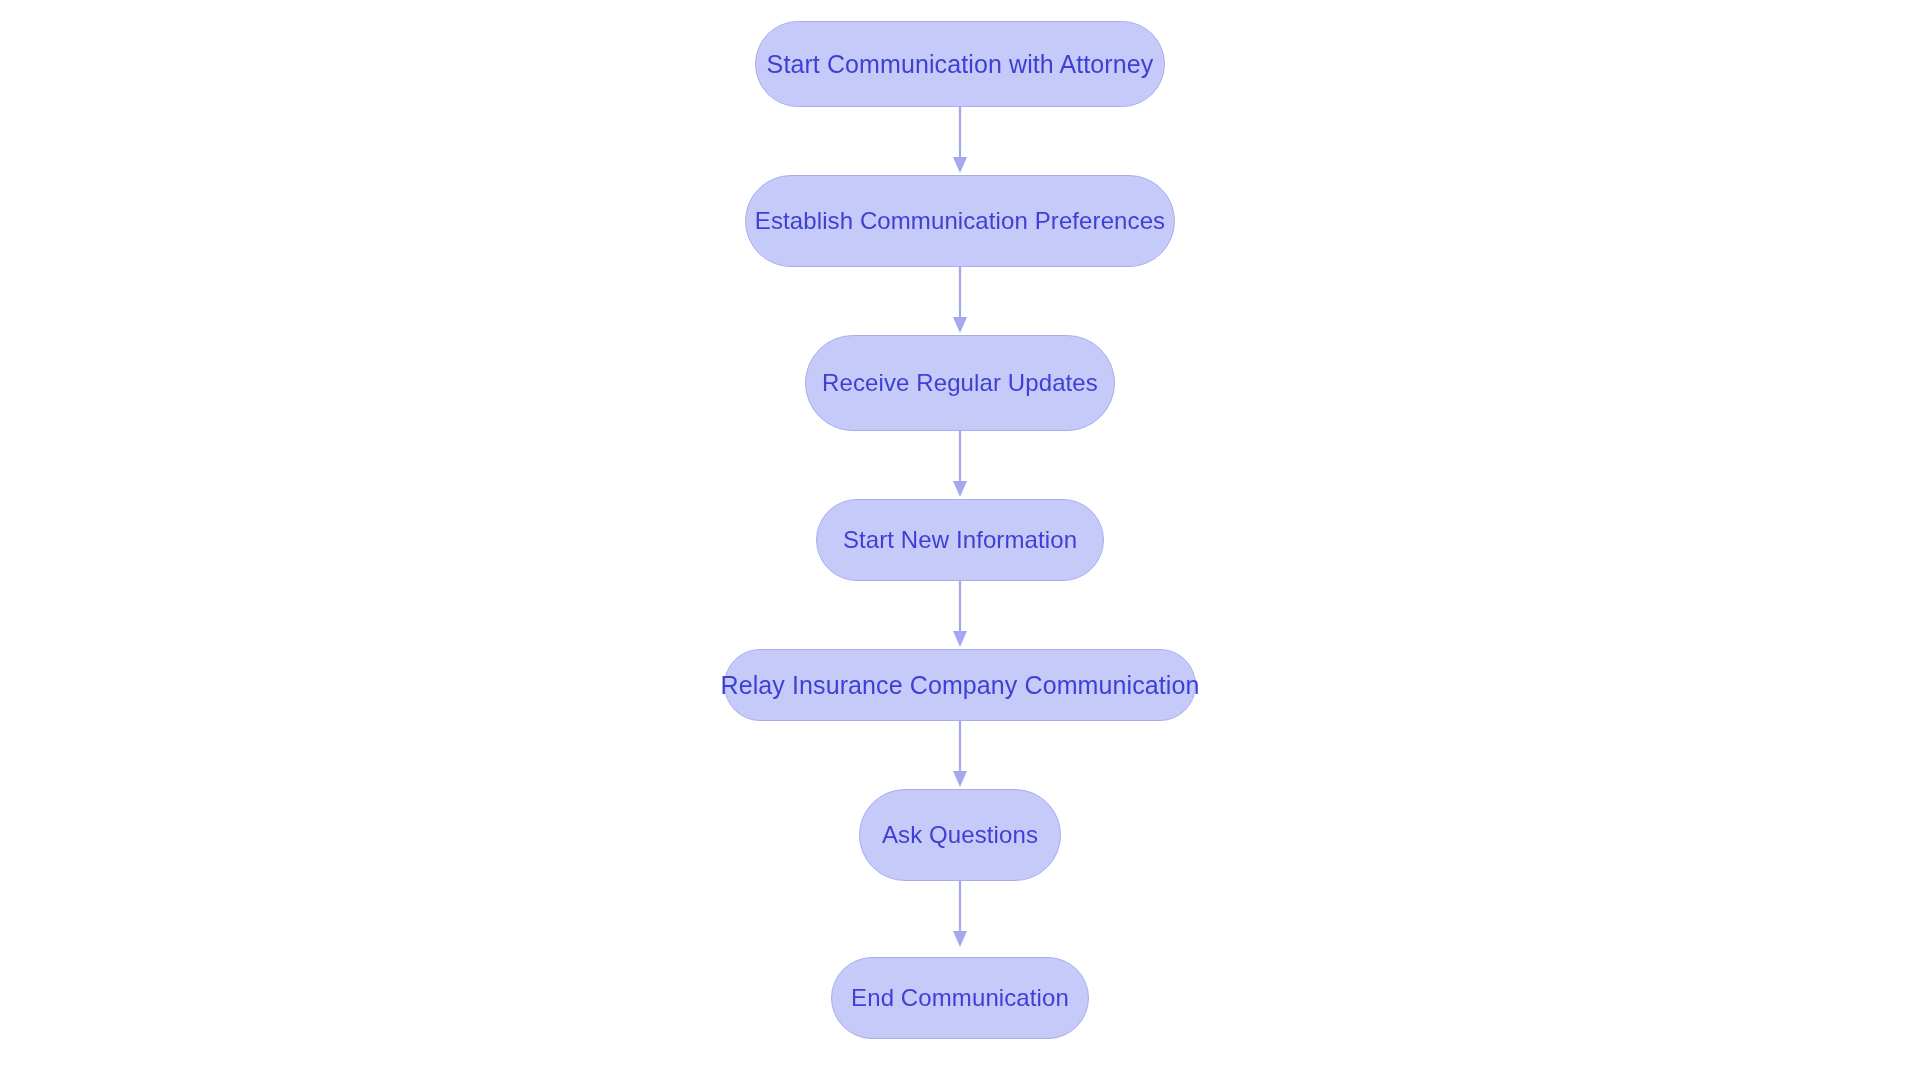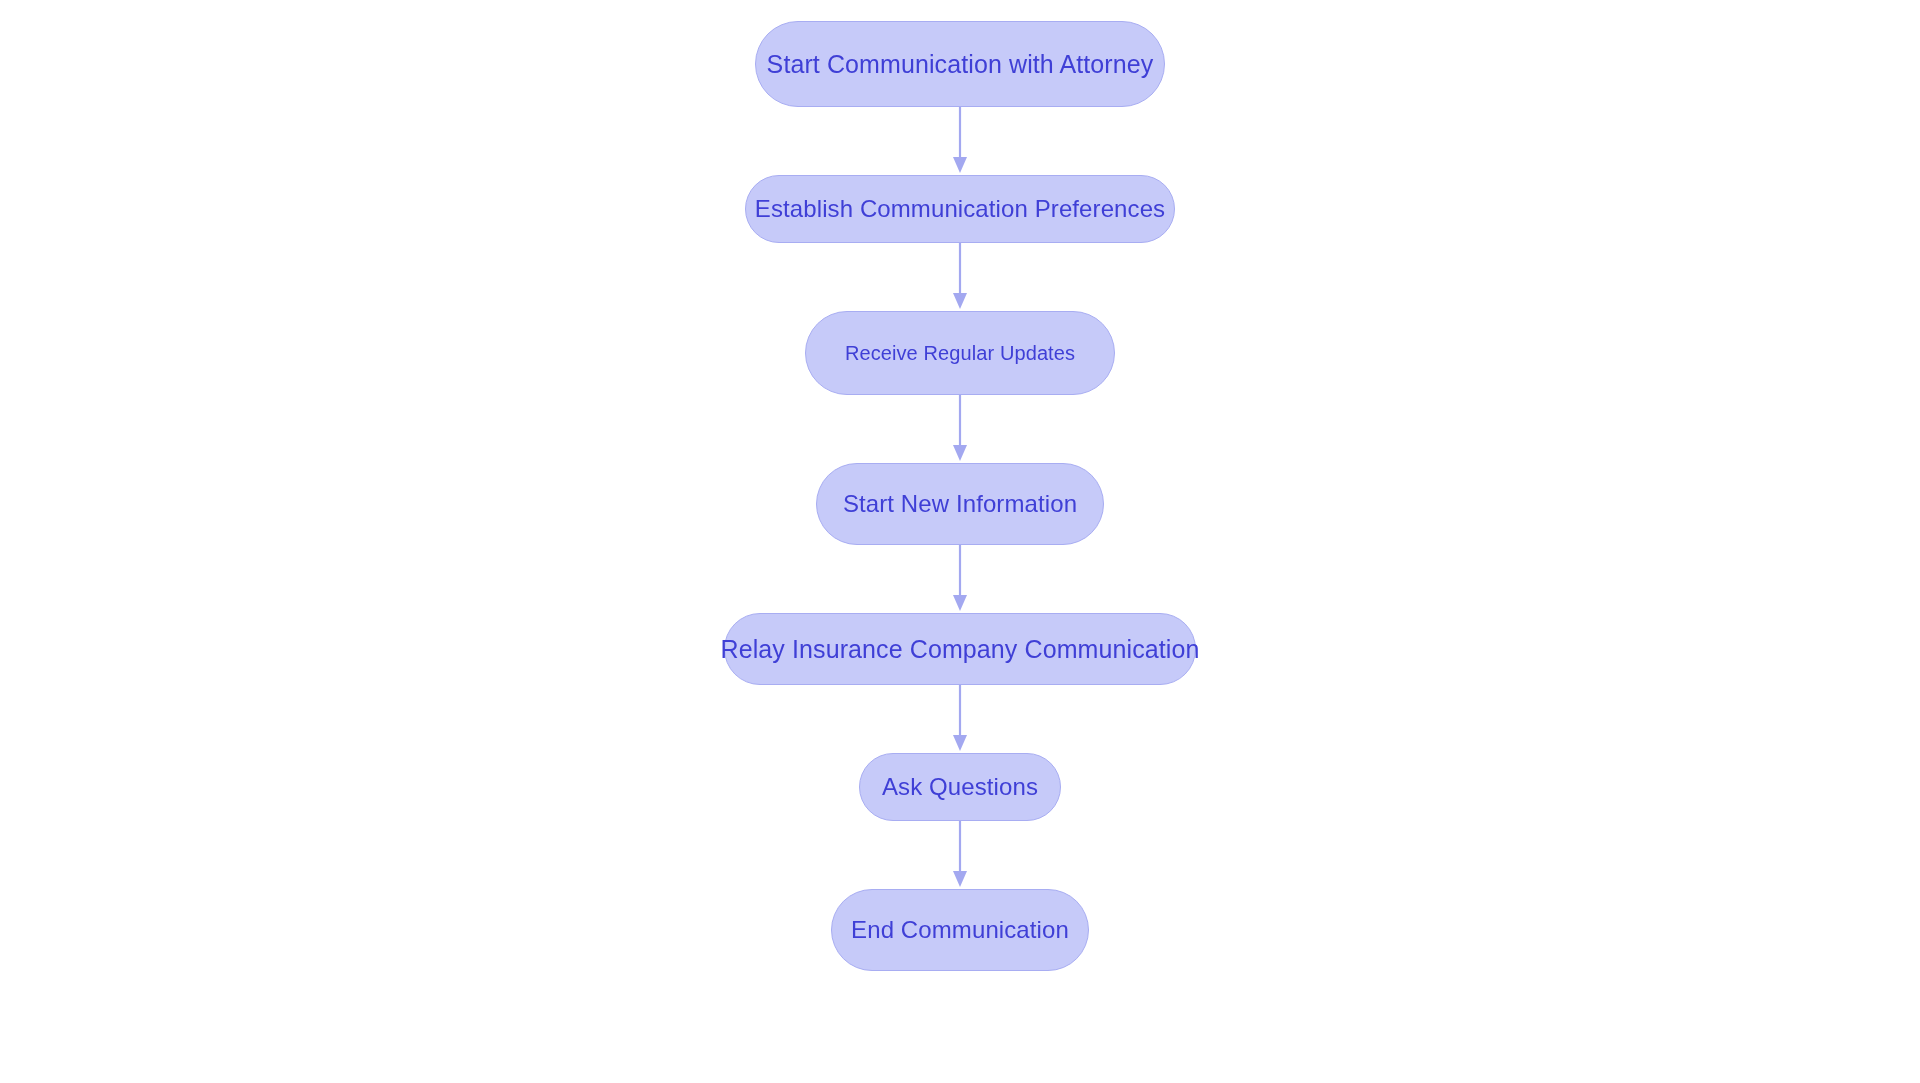--- a/index.html
+++ b/index.html
@@ -50,26 +50,26 @@
     font-family: "Liberation Sans", sans-serif;
   }
 
   .flow-node .node-label {
     display: block;
     padding: 0 34px;
   }
 
   
   .n-size-xl  { width: 410px; height: 86px; font-size: 25px; }
-  .n-size-l   { width: 430px; height: 68px; font-size: 24px; }
-  .n-size-m   { width: 310px; height: 84px; font-size: 20px; }
+  .n-size-l   { width: 430px; height: 92px; font-size: 24px; }
+  .n-size-m   { width: 310px; height: 96px; font-size: 24px; }
   .n-size-m2  { width: 288px; height: 82px; font-size: 24px; }
   .n-size-xxl { width: 472px; height: 72px; font-size: 25px; }
-  .n-size-s   { width: 202px; height: 68px; font-size: 24px; }
-  .n-size-ms  { width: 258px; height: 82px; font-size: 24px; }
+  .n-size-s   { width: 202px; height: 92px; font-size: 24px; }
+  .n-size-ms  { width: 258px; height: 82px; font-size: 24px; margin-top: 8px; }
 
   
   .flow-connector {
     width: 40px;
     display: flex;
     justify-content: center;
     align-items: flex-start;
   }
   .flow-connector svg { display: block; overflow: visible; }
 

